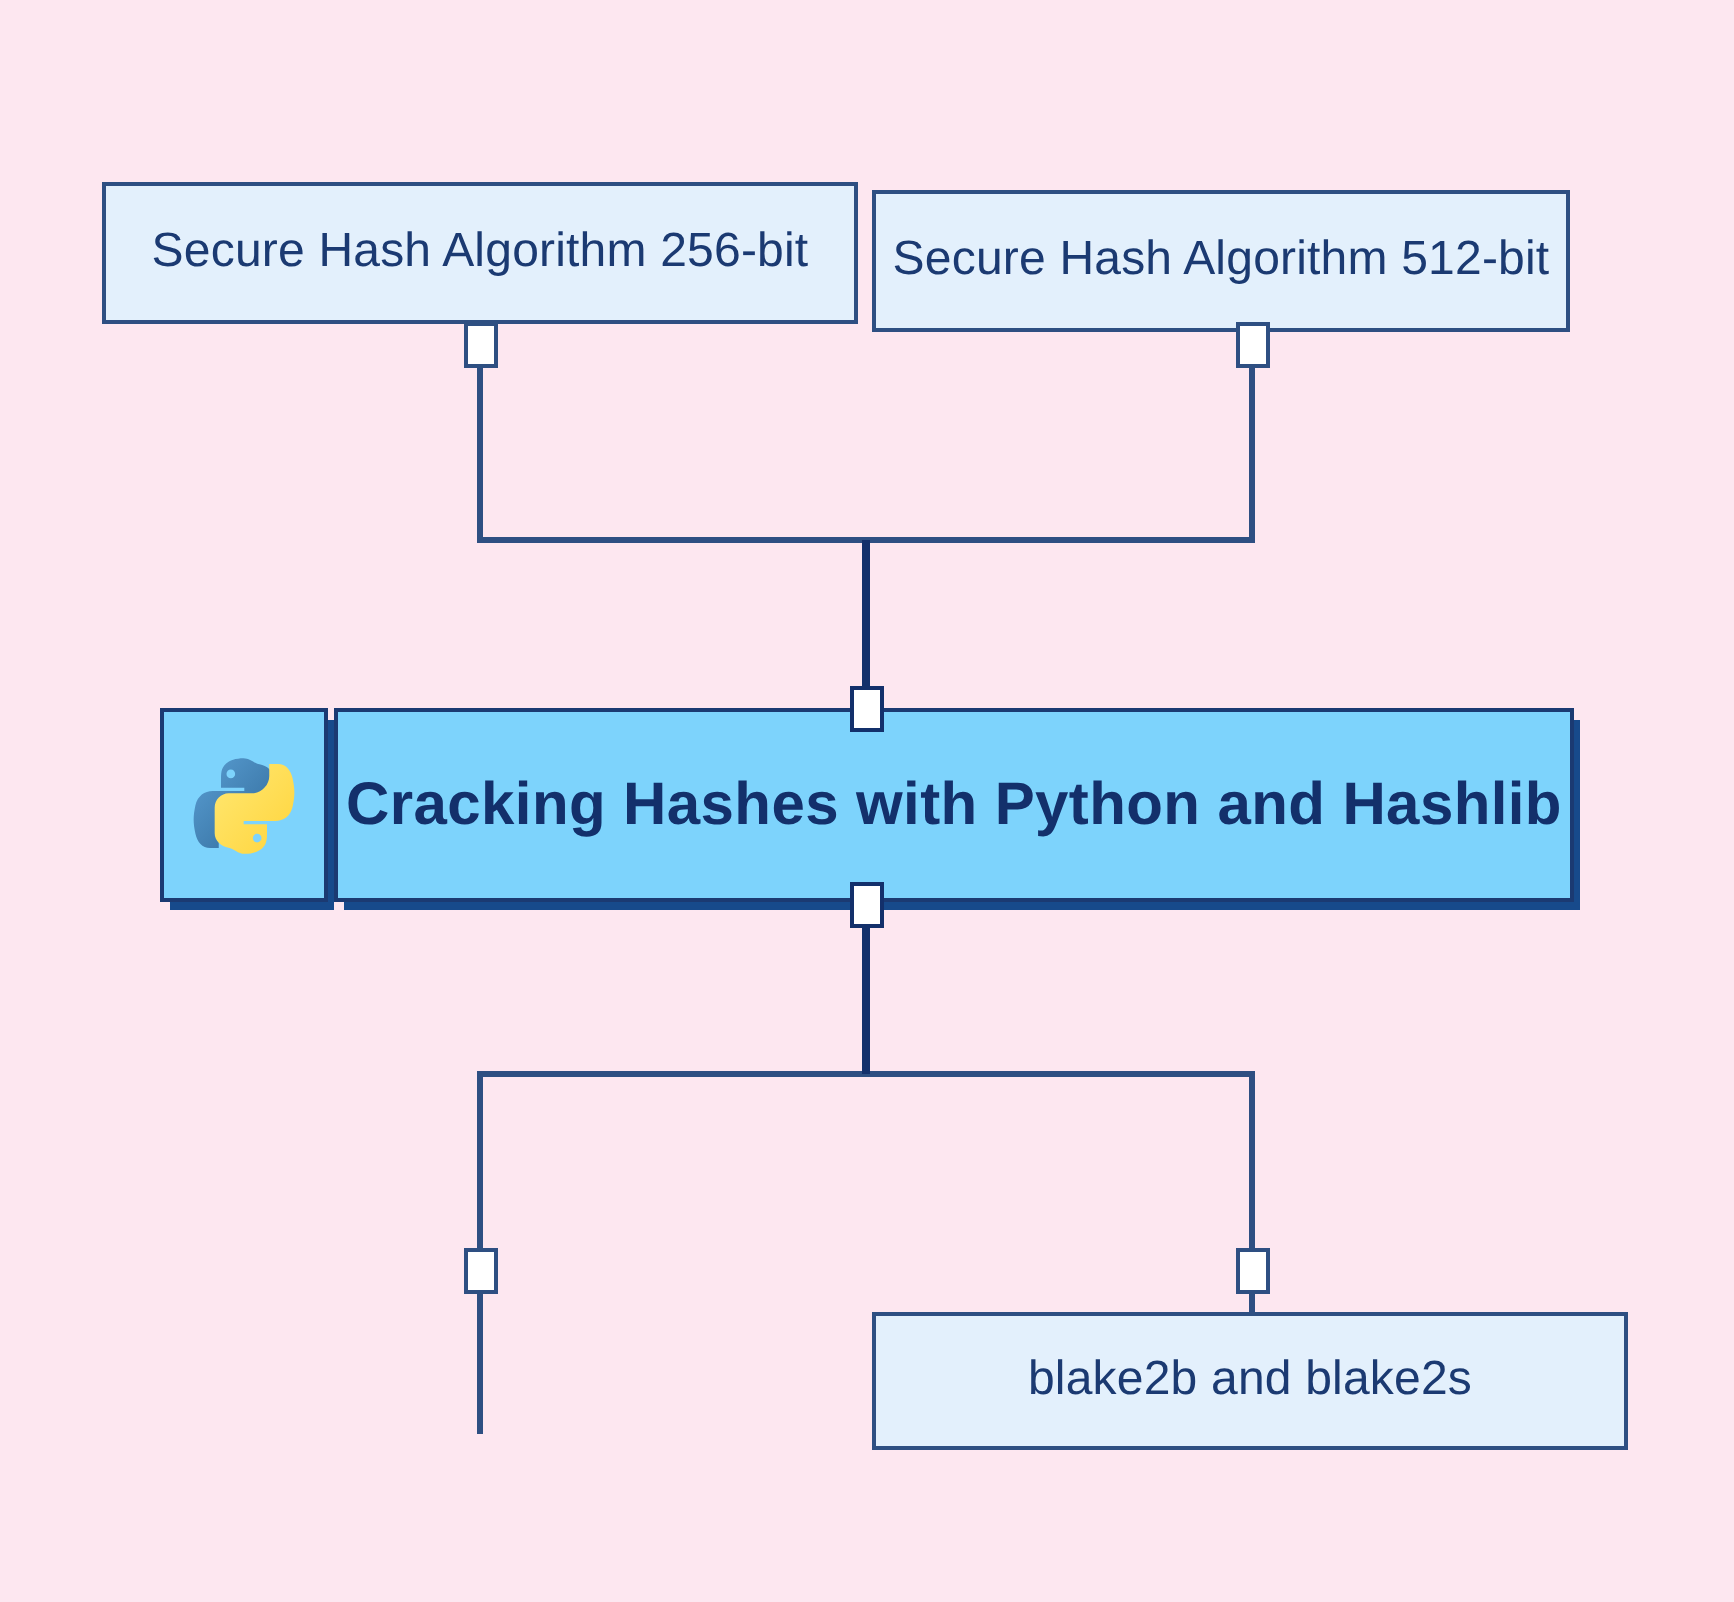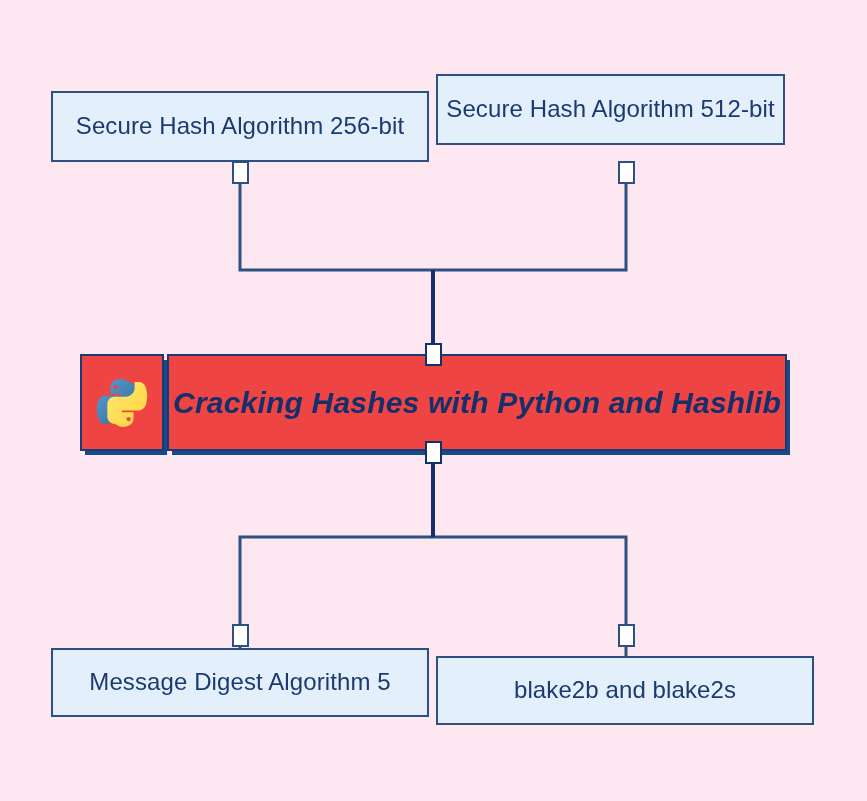--- a/index.html
+++ b/index.html
@@ -33,31 +33,30 @@
     justify-content: center;
     border: 2px solid #2e4f82;
     background: #e3f0fc;
     color: #1b3a72;
     font-size: 24px;
     line-height: 1.2;
     text-align: center;
     letter-spacing: 0.1px;
   }
   .node-top-left   { left: 51px;  top: 91px;  width: 378px; height: 71px; }
-  .node-top-right  { left: 436px; top: 74px; width: 349px; height: 71px; }
+  .node-top-right  { left: 436px; top: 95px; width: 349px; height: 71px; }
   .node-bot-left   { left: 51px;  top: 648px; width: 378px; height: 69px; }
   .node-bot-right  { left: 436px; top: 656px; width: 378px; height: 69px; }
 
   .center-row-box {
     position: absolute;
     box-sizing: border-box;
-    background: #ef4444;
+    background: #7dd3fc;
     border: 2px solid #1b3a72;
     box-shadow: 4px 5px 0 -1px #174a8b;
-    font-style: italic;
   }
   .logo-box {
     left: 80px;
     top: 354px;
     width: 84px;
     height: 97px;
     display: flex;
     align-items: center;
     justify-content: center;
   }
@@ -108,23 +107,20 @@
     </g>
   </svg>
 
   <div class="node node-top-left">
     <span>Secure Hash Algorithm 256-bit</span>
   </div>
   <div class="node node-top-right">
     <span>Secure Hash Algorithm 512-bit</span>
   </div>
 
-  <div class="node node-bot-left">
-    <span>Message Digest Algorithm 5</span>
-  </div>
   <div class="node node-bot-right">
     <span>blake2b and blake2s</span>
   </div>
 
   <div class="joint" style="left:232px; top:161px;"></div>
   <div class="joint" style="left:618px; top:161px;"></div>
   <div class="joint" style="left:232px; top:624px;"></div>
   <div class="joint" style="left:618px; top:624px;"></div>
 
   <div class="center-row-box logo-box">

